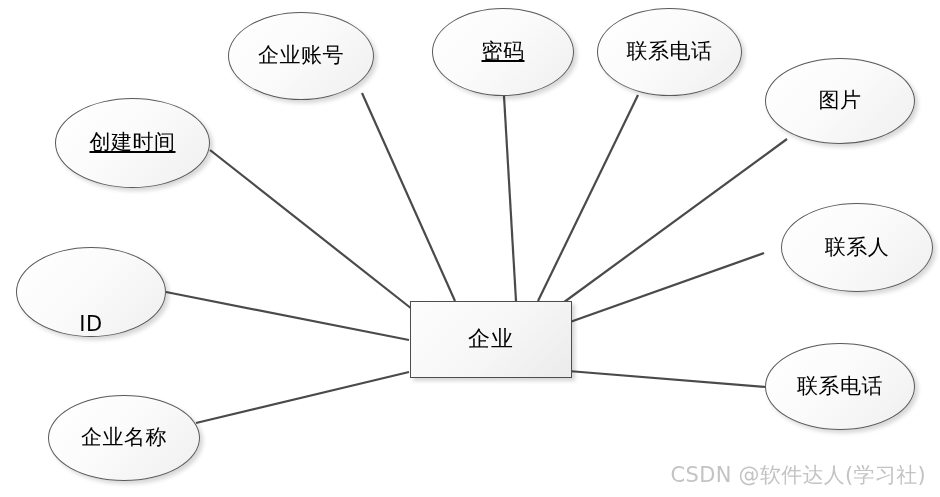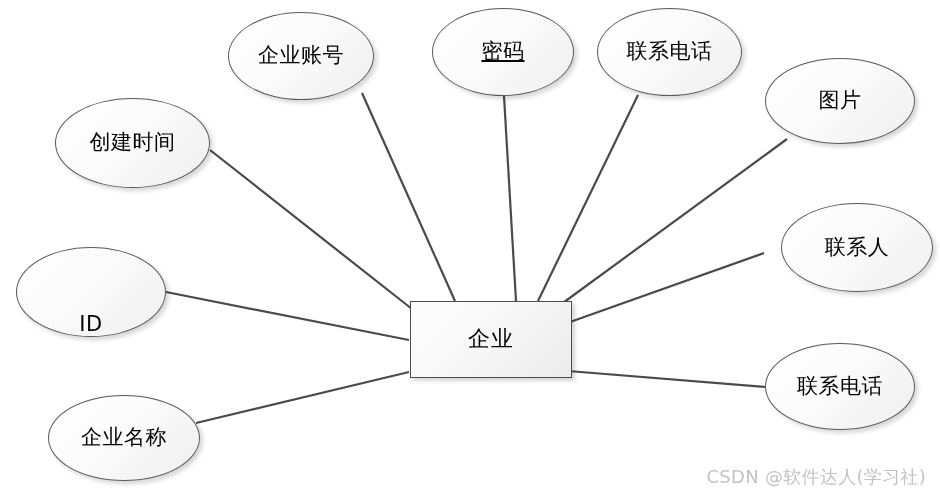--- a/index.html
+++ b/index.html
@@ -47,21 +47,21 @@
     border: 1px solid #4d4d4d;
     background: linear-gradient(135deg, #fdfdfd 0%, #f7f7f7 50%, #ebebeb 100%);
     box-shadow: 3px 3px 4px rgba(0,0,0,0.16);
     font-size: 22px;
     letter-spacing: 1px;
   }
   .watermark {
     position: absolute;
     right: 14px;
     bottom: 8px;
-    font-size: 18px;
+    font-size: 21px;
     color: #c3c3c3;
     letter-spacing: 0.3px;
     z-index: 4;
     user-select: none;
     white-space: nowrap;
   }
 </style>
 </head>
 <body>
 
@@ -76,21 +76,21 @@
       <line x1="764" y1="253" x2="556" y2="327" stroke="#4a4a4a" stroke-width="2.2" stroke-linecap="butt"></line>
       <line x1="766" y1="387" x2="556" y2="370" stroke="#4a4a4a" stroke-width="2.2" stroke-linecap="butt"></line>
       <line x1="166" y1="292" x2="409" y2="340" stroke="#4a4a4a" stroke-width="2.2" stroke-linecap="butt"></line>
       <line x1="196" y1="423" x2="409" y2="372" stroke="#4a4a4a" stroke-width="2.2" stroke-linecap="butt"></line>
     </svg>
 
   <div id="nodes">
       <div class="node entity-box" style="left: 410px; top: 301px; width: 162px; height: 77px;">
         <span>企业</span>
       </div>
-      <div class="node ellipse" style="left: 55px; top: 98px; width: 155px; height: 90px;">
+      <div class="node ellipse" style="left: 55px; top: 98px; width: 155px; height: 90px; text-decoration: underline;">
         <span>创建时间</span>
       </div>
       <div class="node ellipse" style="left: 228px; top: 12px; width: 146px; height: 88px;">
         <span>企业账号</span>
       </div>
       <div class="node ellipse" style="left: 432px; top: 8px; width: 142px; height: 88px; text-decoration: underline;">
         <span>密码</span>
       </div>
       <div class="node ellipse" style="left: 597px; top: 8px; width: 145px; height: 88px;">
         <span>联系电话</span>

